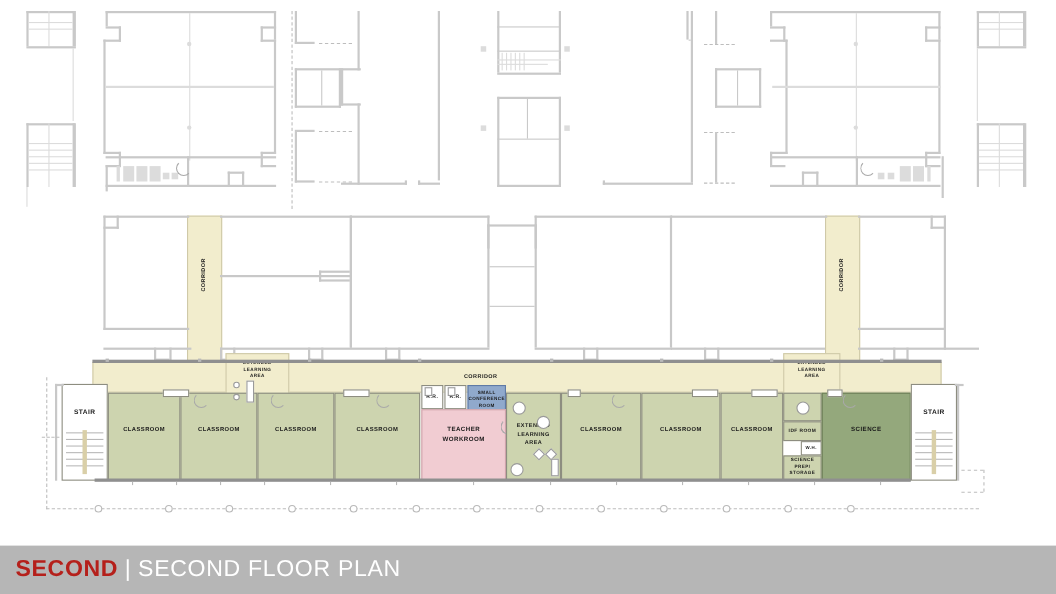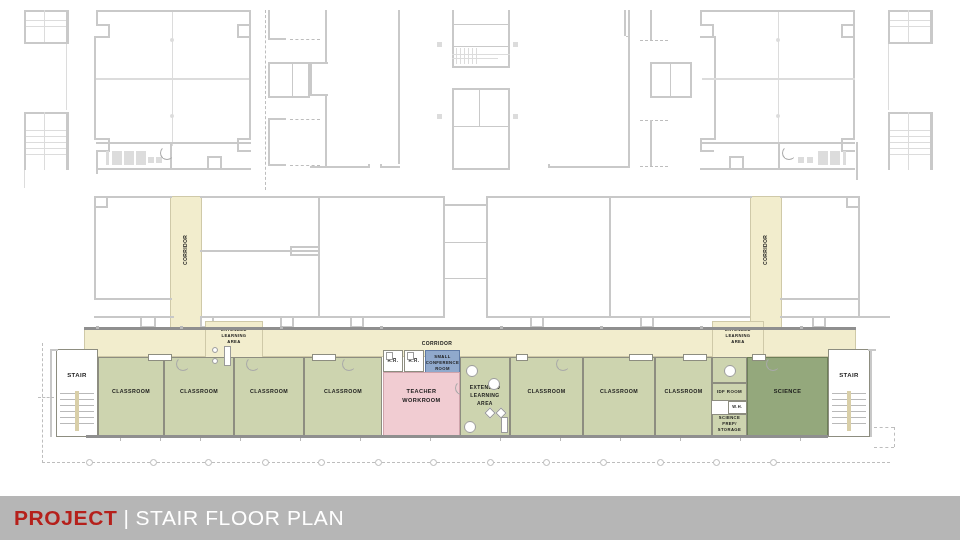--- a/index.html
+++ b/index.html
@@ -486,17 +486,17 @@
     <div class="bubble" style="left:487px;top:134px;"></div>
     <div class="bubble" style="left:543px;top:134px;"></div>
     <div class="bubble" style="left:600px;top:134px;"></div>
     <div class="bubble" style="left:657px;top:134px;"></div>
     <div class="bubble" style="left:713px;top:134px;"></div>
     <div class="bubble" style="left:770px;top:134px;"></div>
   </div>
 
   <div id="footer">
     <div class="ftxt">
-      <span class="fproj">PROJECT</span><span class="fsep">|</span><span class="fttl">STAIR FLOOR PLAN</span>
+      <span class="fproj">SECOND</span><span class="fsep">|</span><span class="fttl">SECOND FLOOR PLAN</span>
     </div>
   </div>
 
 </div>
 
 </body></html>

